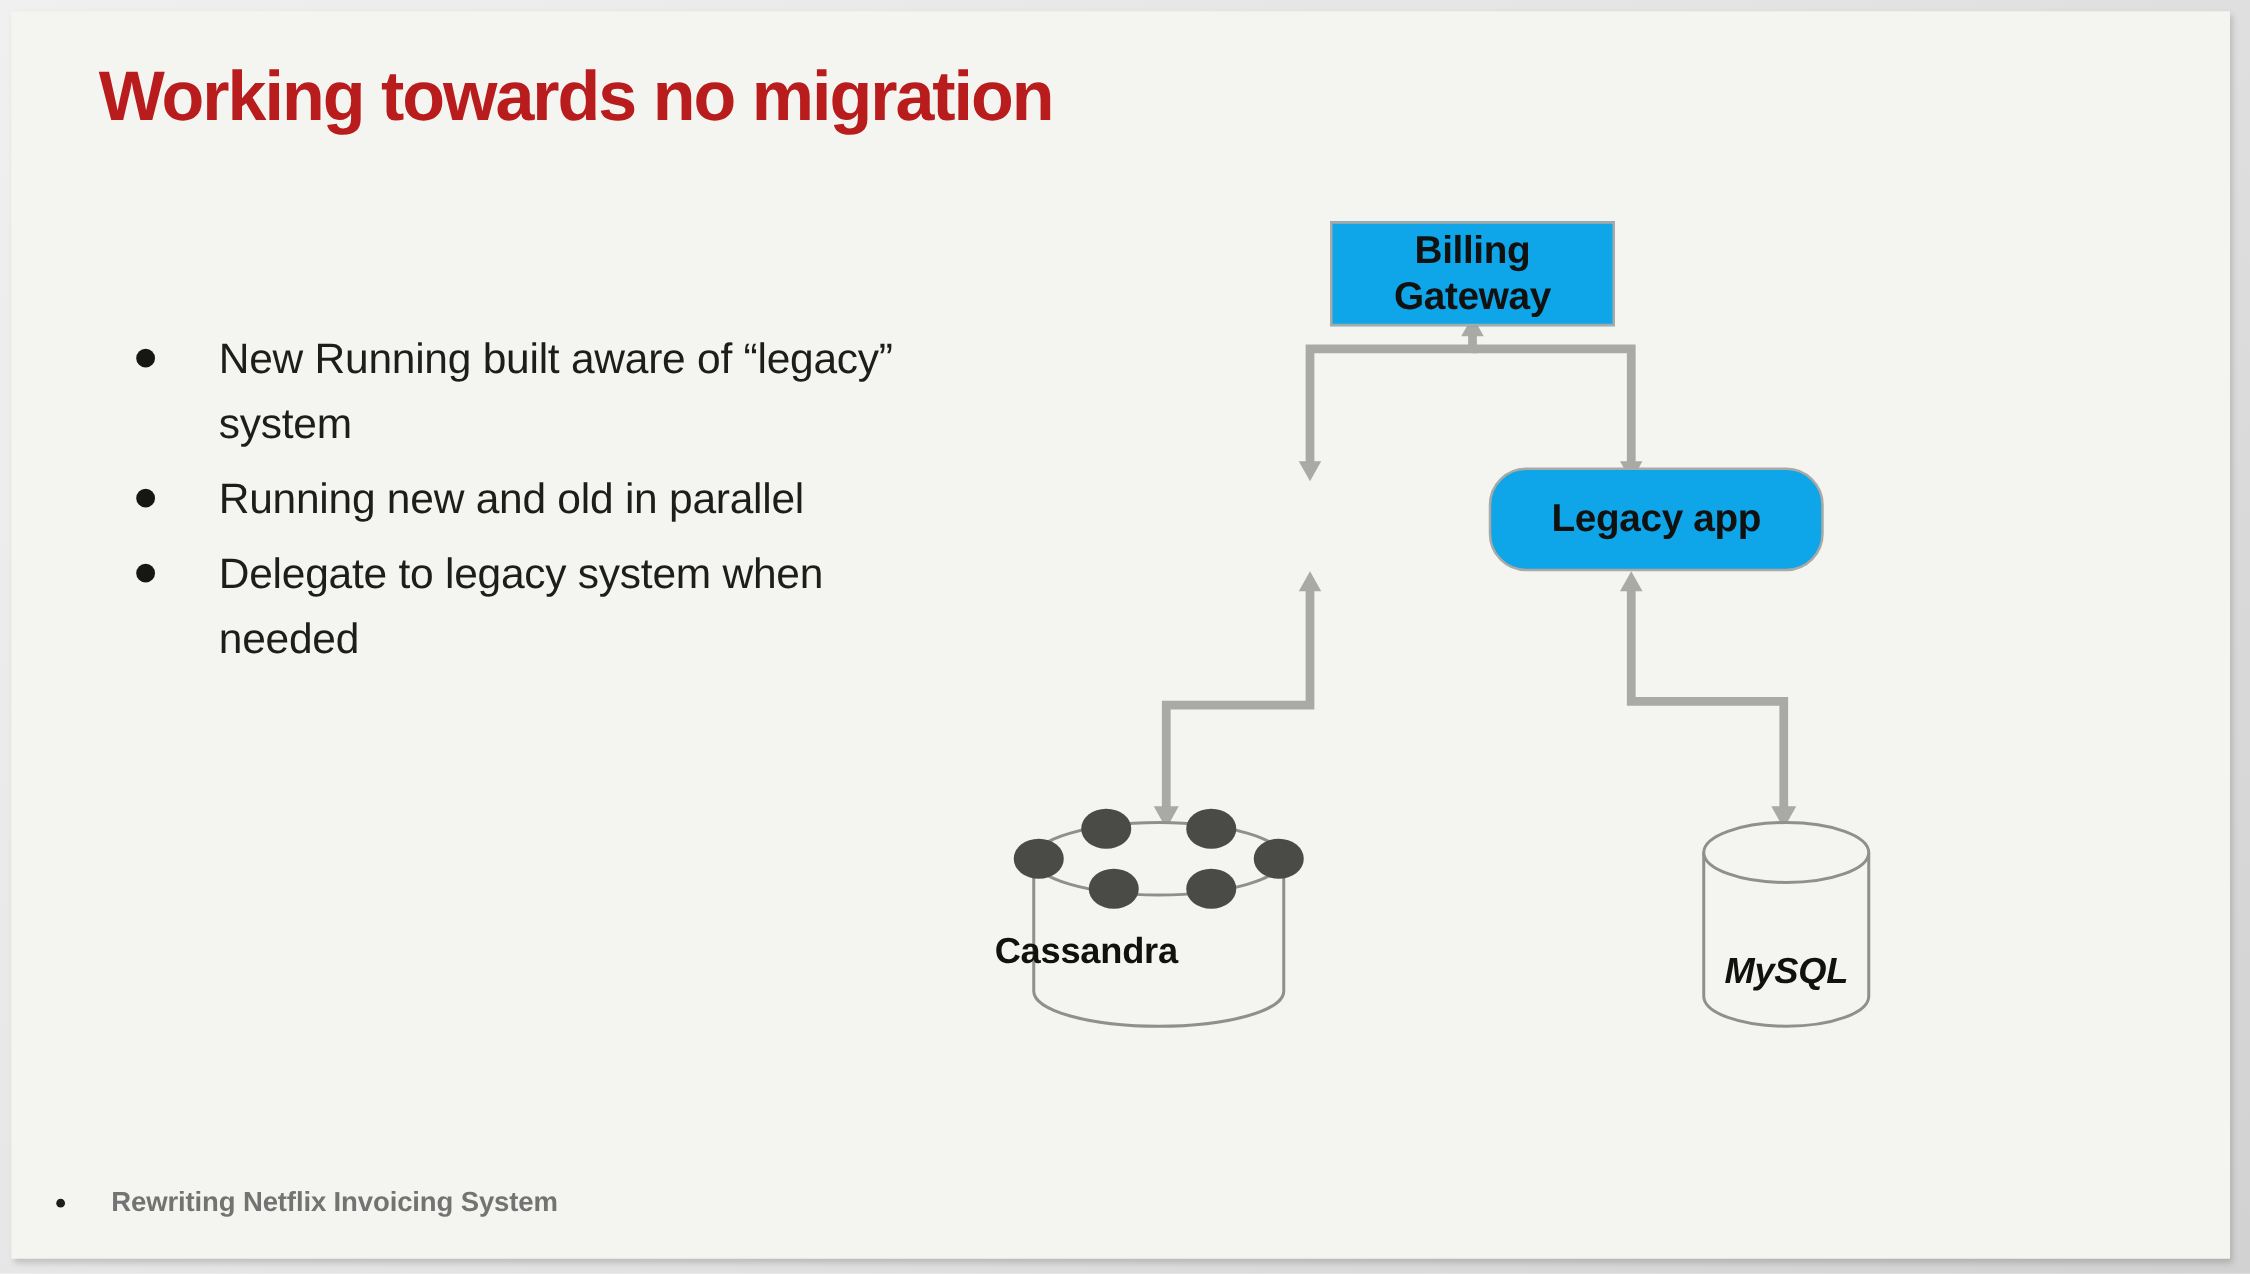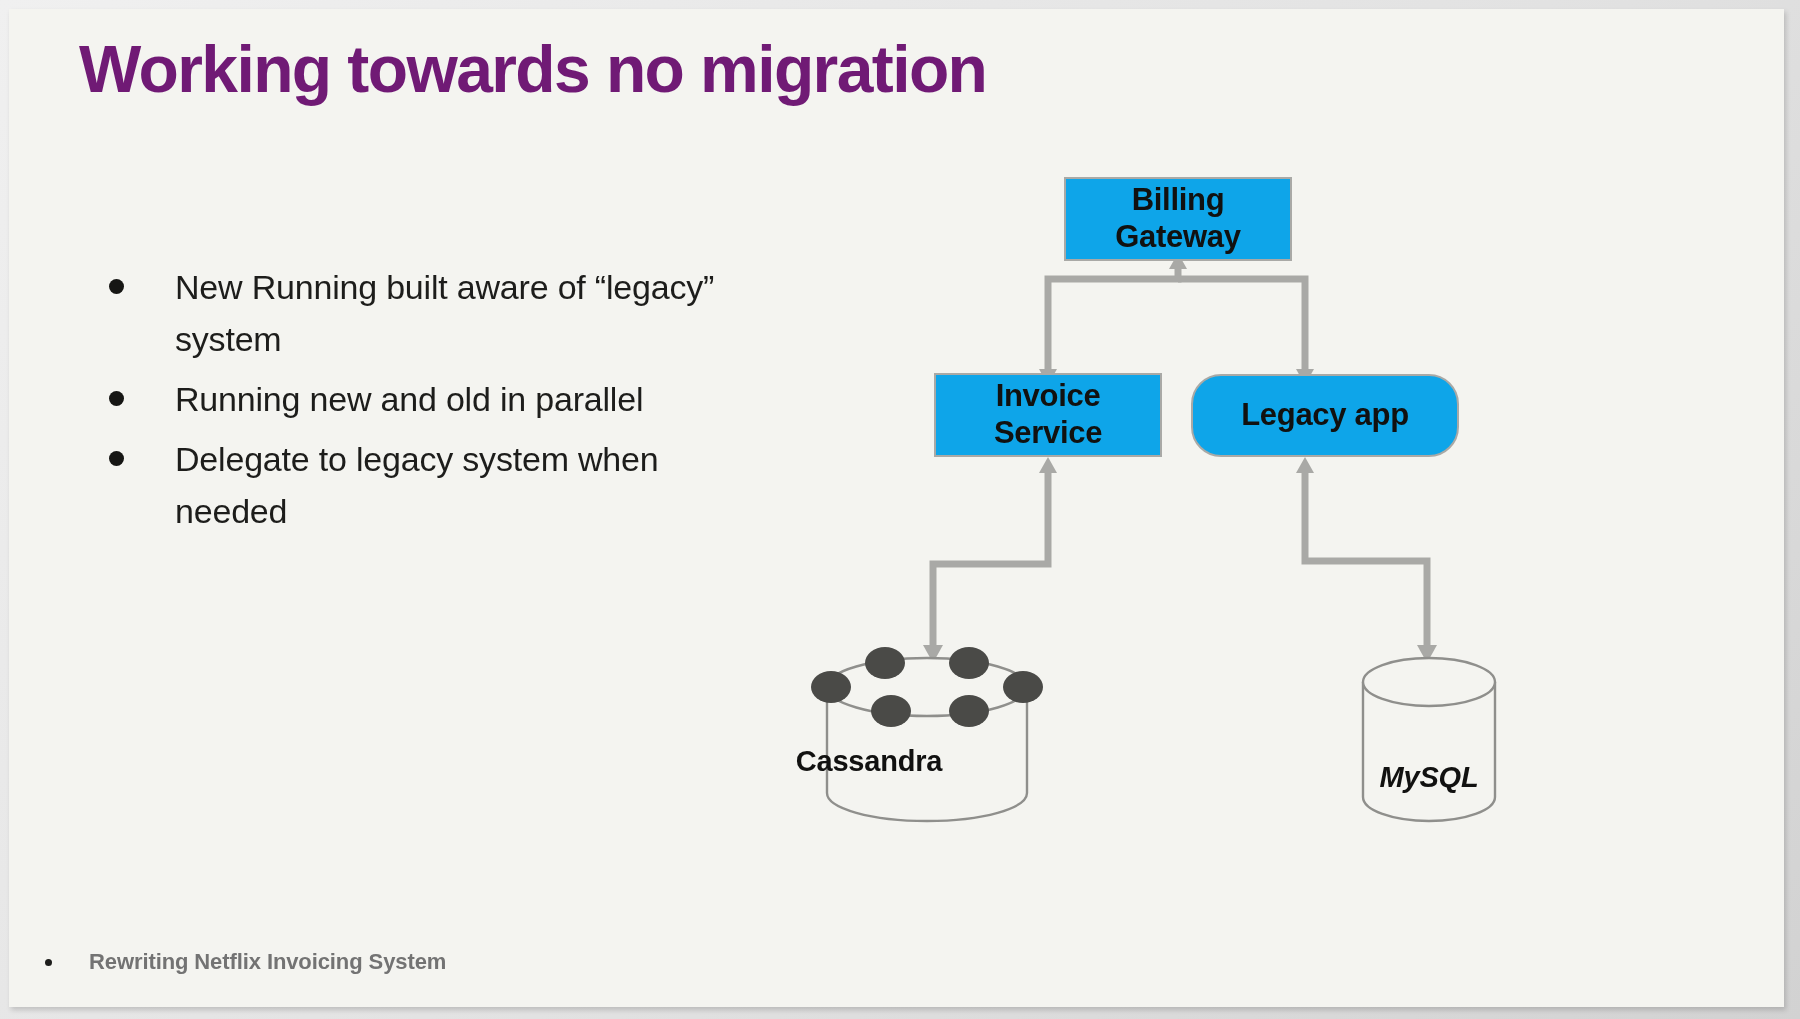--- a/index.html
+++ b/index.html
@@ -32,25 +32,25 @@
     height: 998px;
     background: #f4f4f0;
     box-shadow: 2px 3px 5px rgba(0,0,0,0.17);
     overflow: hidden;
   }
 
   
   #slide-title {
     position: absolute;
     left: 70px;
-    top: 26px;
-    font-size: 66px;
+    top: 38px;
+    font-size: 56px;
     font-weight: bold;
     letter-spacing: -1.6px;
-    color: #701a75;
+    color: #b91c1c;
     line-height: 1.06;
     white-space: nowrap;
   }
 
   
   #bullet-list {
     position: absolute;
     left: 88px;
     top: 252px;
     width: 620px;
@@ -209,24 +209,20 @@
           <ellipse cx="1420" cy="673" rx="66" ry="24" fill="#f4f4f0" stroke="#8f8f8c" stroke-width="2.4"></ellipse>
         </g>
       </svg>
     </div>
 
     <div class="node-box" id="node-billing-gateway">
       <span style="white-space:pre-line">Billing
 Gateway</span>
     </div>
 
-    <div class="node-box" id="node-invoice-service">
-      <span style="white-space:pre-line">Invoice
-Service</span>
-    </div>
 
     <div class="node-box" id="node-legacy-app">
       <span style="white-space:pre-line">Legacy app</span>
     </div>
 
     <div class="db-label" id="label-cassandra">Cassandra</div>
 
     <div class="db-label" id="label-mysql">MySQL</div>
 
     <div id="footer">

